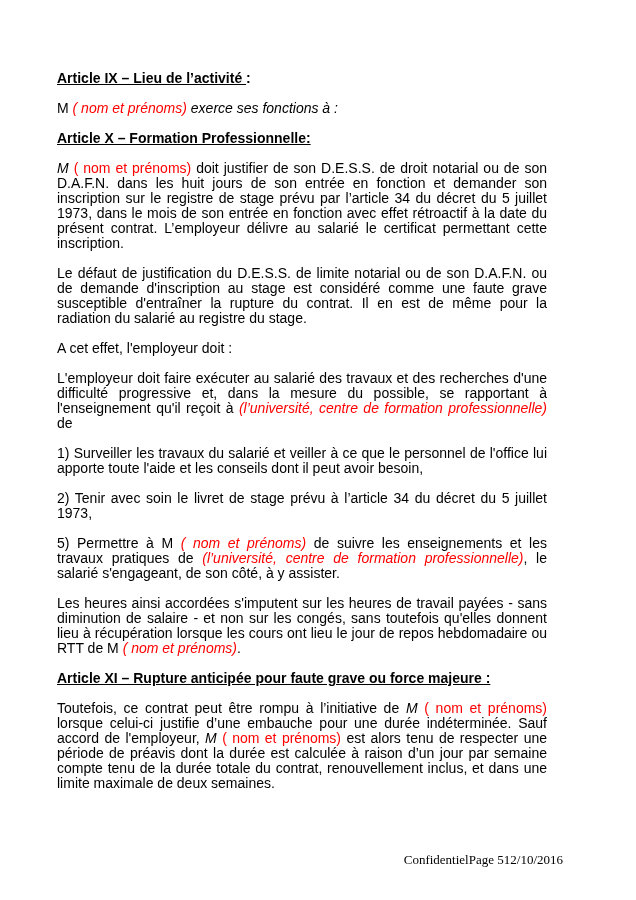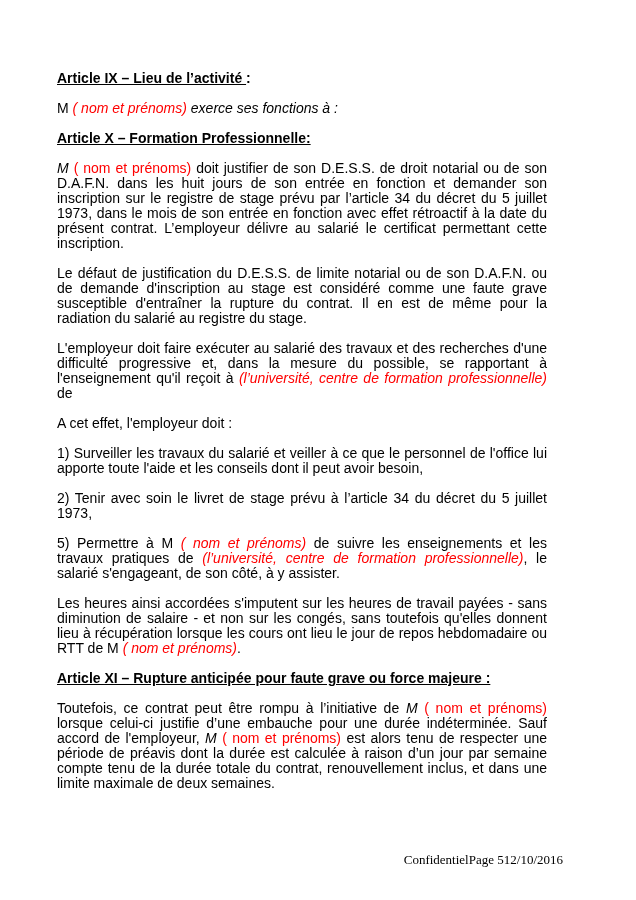--- a/index.html
+++ b/index.html
@@ -59,22 +59,22 @@
 </head>
 <body>
 
 <div class="page">
   <div class="content">
     <p class="heading"><span class="un">Article IX – Lieu de l’activité </span><span>:</span></p>
     <p class="para"><span>M </span><span class="rd it">( nom et prénoms)</span><span class="it"> exerce ses fonctions à :</span></p>
     <p class="heading"><span class="un">Article X – Formation Professionnelle:</span></p>
     <p class="para"><span class="it">M </span><span class="rd">( nom et prénoms)</span><span> doit justifier de son D.E.S.S. de droit notarial ou de son D.A.F.N. dans les huit jours de son entrée en fonction et demander son inscription sur le registre de stage prévu par l’article 34 du décret du 5 juillet 1973, dans le mois de son entrée en fonction avec effet rétroactif à la date du présent contrat. L’employeur délivre au salarié le certificat permettant cette inscription.</span></p>
     <p class="para"><span>Le défaut de justification du D.E.S.S. de limite notarial ou de son D.A.F.N. ou de demande d'inscription au stage est considéré comme une faute grave susceptible d'entraîner la rupture du contrat. Il en est de même pour la radiation du salarié au registre du stage.</span></p>
+    <p class="para"><span>A cet effet, l'employeur doit :</span></p>
     <p class="para"><span>L'employeur doit faire exécuter au salarié des travaux et des recherches d'une difficulté progressive et, dans la mesure du possible, se rapportant à l'enseignement qu'il reçoit à </span><span class="rd it">(l’université, centre de formation professionnelle)</span><span> de</span></p>
-    <p class="para"><span>A cet effet, l'employeur doit :</span></p>
     <p class="para"><span>1) Surveiller les travaux du salarié et veiller à ce que le personnel de l'office lui apporte toute l'aide et les conseils dont il peut avoir besoin,</span></p>
     <p class="para"><span>2) Tenir avec soin le livret de stage prévu à l’article 34 du décret du 5 juillet 1973,</span></p>
     <p class="para"><span>5) Permettre à M </span><span class="rd it">( nom et prénoms)</span><span> de suivre les enseignements et les travaux pratiques de </span><span class="rd it">(l’université, centre de formation professionnelle)</span><span>, le salarié s'engageant, de son côté, à y assister.</span></p>
     <p class="para"><span>Les heures ainsi accordées s'imputent sur les heures de travail payées - sans diminution de salaire - et non sur les congés, sans toutefois qu'elles donnent lieu à récupération lorsque les cours ont lieu le jour de repos hebdomadaire ou RTT de M </span><span class="rd it">( nom et prénoms)</span><span>.</span></p>
     <p class="heading"><span class="un">Article XI – Rupture anticipée pour faute grave ou force majeure :</span></p>
     <p class="para"><span>Toutefois, ce contrat peut être rompu à l’initiative de </span><span class="it">M </span><span class="rd">( nom et prénoms)</span><span> lorsque celui-ci justifie d’une embauche pour une durée indéterminée. Sauf accord de l'employeur, </span><span class="it">M </span><span class="rd">( nom et prénoms)</span><span> est alors tenu de respecter une période de préavis dont la durée est calculée à raison d’un jour par semaine compte tenu de la durée totale du contrat, renouvellement inclus, et dans une limite maximale de deux semaines.</span></p>
   </div>
 
   <div class="footer">
     <span>Confidentiel</span>

